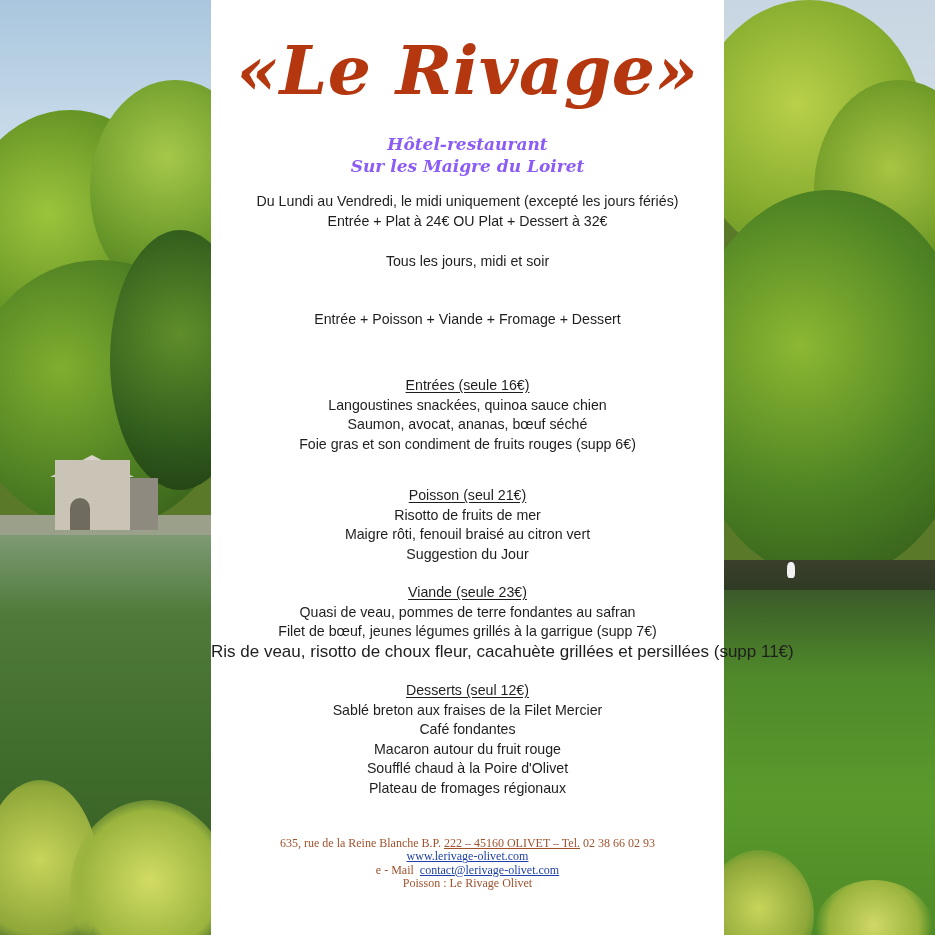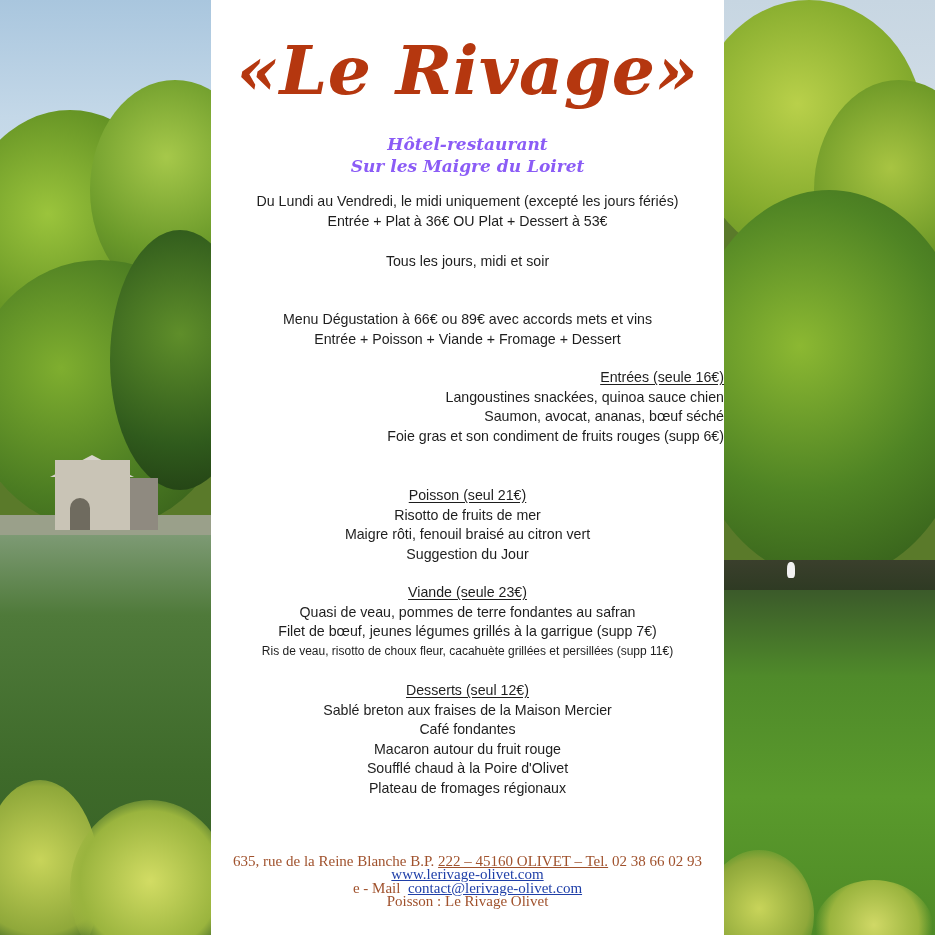--- a/index.html
+++ b/index.html
@@ -55,22 +55,22 @@
     .subtitle div { margin: 0; }
     .body-text {
       font-family: "Liberation Sans", sans-serif; font-size: 14.2px; color: #1e1e1e;
       line-height: 19.5px;
     }
     .block { position: absolute; left: 0; right: 0; }
     .block div { white-space: nowrap; }
     .sec-head { text-decoration: underline; text-underline-offset: 2px; }
 
     .footer {
-      position: absolute; left: 0; right: 0; top: 855px;
-      font-family: "Liberation Serif", serif; font-size: 15px; line-height: 13.4px;
+      position: absolute; left: 0; right: 0; top: 837px;
+      font-family: "Liberation Serif", serif; font-size: 12px; line-height: 13.4px;
       color: #a0522d;
       text-align: center;
     }
     .footer a { color: #1f3fa8; text-decoration: underline; }
     .footer .addr-u { text-decoration: underline; }
   </style>
 </head>
 <body>
 
 <div class="bg">
@@ -107,54 +107,53 @@
 
   <div class="title">«Le Rivage»</div>
 
   <div class="subtitle">
     <div>Hôtel-restaurant</div>
     <div>Sur les Maigre du Loiret</div>
   </div>
 
   <div class="block body-text" style="top:176px;margin-top:16px;">
     <div>Du Lundi au Vendredi, le midi uniquement (excepté les jours fériés)</div>
-    <div>Entrée + Plat à 36€  OU Plat + Dessert à 53€</div>
+    <div>Entrée + Plat à 24€  OU Plat + Dessert à 32€</div>
   </div>
   <div class="block body-text" style="top:252px;">
     <div>Tous les jours, midi et soir</div>
   </div>
   <div class="block body-text" style="top:310px;">
-    <div>Menu Dégustation à 66€ ou 89€ avec accords mets et vins</div>
     <div>Entrée + Poisson + Viande + Fromage + Dessert</div>
   </div>
 
-  <div class="block body-text" style="top:368px;text-align:right;">
+  <div class="block body-text" style="top:376px;">
     <div class="sec-head">Entrées (seule 16€)</div>
     <div>Langoustines snackées, quinoa sauce chien</div>
     <div>Saumon, avocat, ananas, bœuf séché</div>
     <div>Foie gras et son condiment de fruits rouges (supp 6€)</div>
   </div>
 
   <div class="block body-text" style="top:486px;">
     <div class="sec-head">Poisson (seul 21€)</div>
     <div>Risotto de fruits de mer</div>
     <div>Maigre rôti, fenouil braisé au citron vert</div>
     <div>Suggestion du Jour</div>
   </div>
 
   <div class="block body-text" style="top:583px;">
     <div class="sec-head">Viande (seule 23€)</div>
     <div>Quasi de veau, pommes de terre fondantes au safran</div>
     <div>Filet de bœuf, jeunes légumes grillés à la garrigue (supp 7€)</div>
-    <div style="font-size:12px;">Ris de veau, risotto de choux fleur, cacahuète grillées et persillées (supp 11€)</div>
+    <div style="font-size:17px;">Ris de veau, risotto de choux fleur, cacahuète grillées et persillées (supp 11€)</div>
   </div>
 
   <div class="block body-text" style="top:681px;">
     <div class="sec-head">Desserts (seul 12€)</div>
-    <div>Sablé breton aux fraises de la Maison Mercier</div>
+    <div>Sablé breton aux fraises de la Filet Mercier</div>
     <div>Café fondantes</div>
     <div>Macaron autour du fruit rouge</div>
     <div>Soufflé chaud à la Poire d'Olivet</div>
     <div>Plateau de fromages régionaux</div>
   </div>
 
   <div class="footer">
     <div><span>635, rue de la Reine Blanche B.P. </span><span class="addr-u">222 – 45160 OLIVET – Tel.</span><span> 02 38 66 02 93</span></div>
     <div><a>www.lerivage-olivet.com</a></div>
     <div><span style="white-space:pre;">e - Mail  </span><a>contact@lerivage-olivet.com</a></div>

